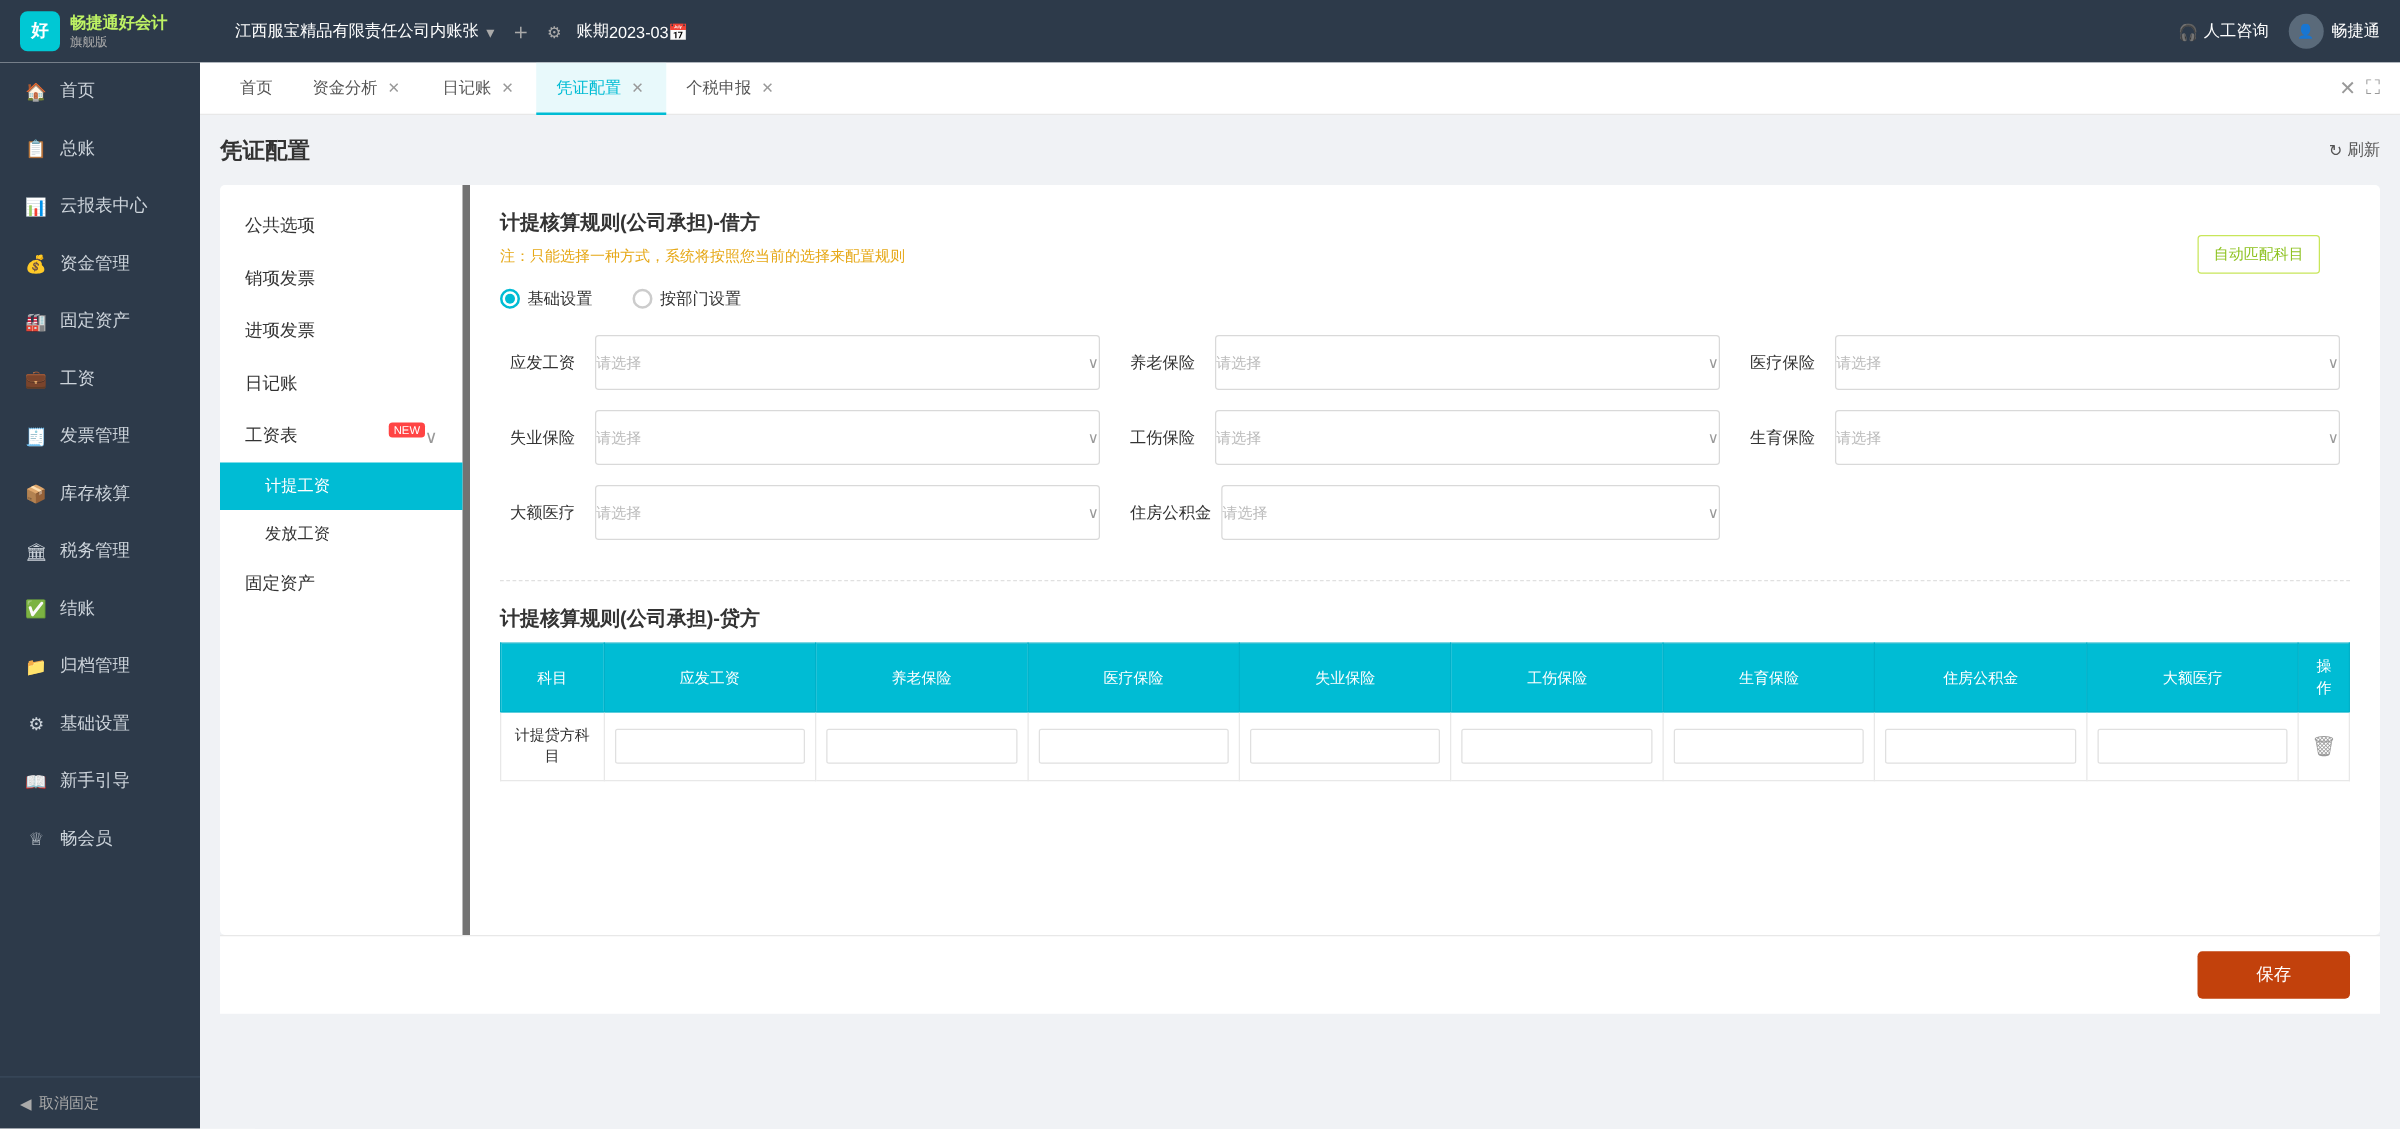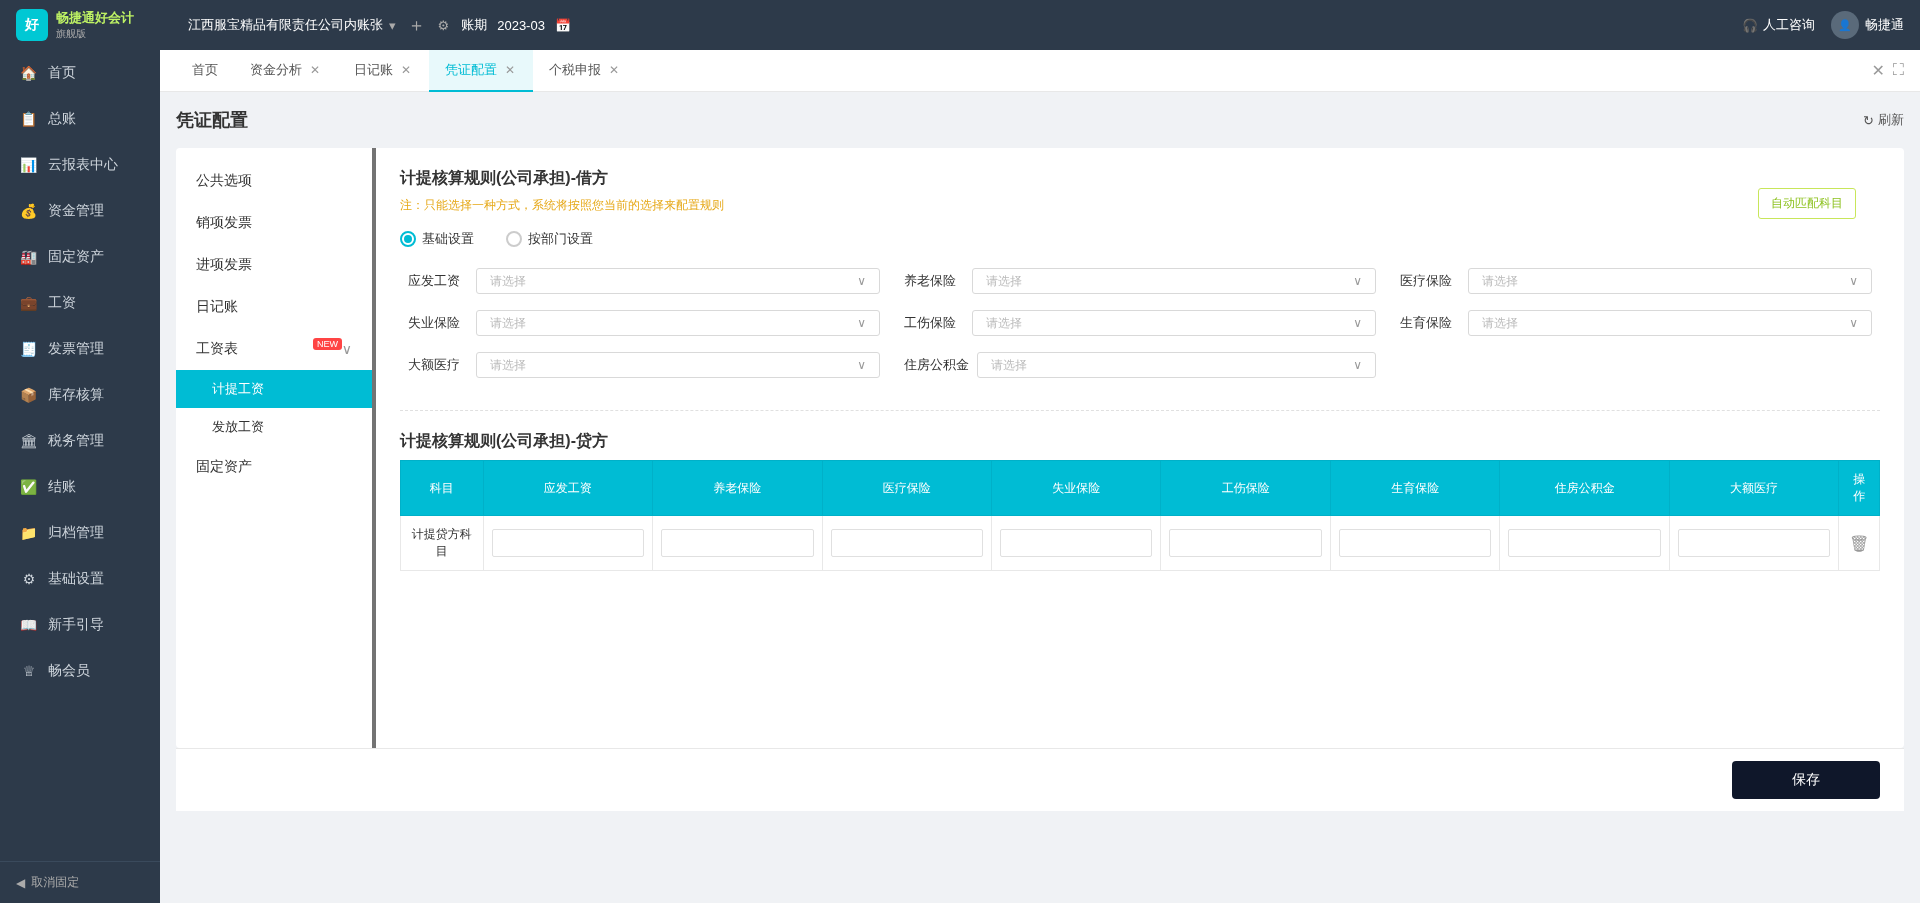--- a/index.html
+++ b/index.html
@@ -8,21 +8,21 @@
     
     .topbar { height: 50px; background: #2d3a4a; display: flex; align-items: center; padding: 0 16px; gap: 12px; flex-shrink: 0; }
     .logo-area { display: flex; align-items: center; gap: 8px; width: 160px; }
     .logo-icon { width: 32px; height: 32px; background: #00c8d4; border-radius: 6px; display: flex; align-items: center; justify-content: center; color: white; font-weight: bold; font-size: 14px; }
     .logo-text { color: #bef264; font-size: 13px; font-weight: bold; }
     .logo-sub { color: #aaa; font-size: 10px; }
     .company-select { display: flex; align-items: center; gap: 6px; color: white; font-size: 13px; cursor: pointer; }
     .company-select .arrow { color: #aaa; }
     .topbar-add { color: #aaa; font-size: 18px; cursor: pointer; }
     .topbar-settings { color: #aaa; cursor: pointer; }
-    .topbar-period { color: white; font-size: 13px; display: flex; align-items: center; gap: 10px; }
+    .topbar-period { color: white; font-size: 13px; display: flex; align-items: center; gap: 0; }
     .topbar-right { margin-left: auto; display: flex; align-items: center; gap: 16px; color: white; font-size: 13px; }
     .topbar-right .service { display: flex; align-items: center; gap: 4px; cursor: pointer; }
     .topbar-right .user { display: flex; align-items: center; gap: 6px; cursor: pointer; }
     .avatar { width: 28px; height: 28px; border-radius: 50%; background: #5a6a7a; display: flex; align-items: center; justify-content: center; color: white; font-size: 11px; }
 
     
     .main-layout { display: flex; flex: 1; overflow: hidden; }
 
     
     .sidebar { width: 160px; background: #2d3a4a; color: white; display: flex; flex-direction: column; flex-shrink: 0; overflow-y: auto; }
@@ -46,21 +46,21 @@
 
     
     .page-header { display: flex; align-items: center; justify-content: space-between; margin-bottom: 16px; }
     .page-title { font-size: 18px; font-weight: bold; color: #333; }
     .refresh-btn { display: flex; align-items: center; gap: 4px; color: #555; cursor: pointer; font-size: 13px; }
 
     
     .inner-layout { display: flex; gap: 0; background: white; border-radius: 4px; min-height: 600px; }
 
     
-    .left-nav { width: 200px; border-right: 4px solid #737373; padding: 12px 0; flex-shrink: 0; }
+    .left-nav { width: 200px; border-right: 6px solid #737373; padding: 12px 0; flex-shrink: 0; }
     .left-nav-item { padding: 12px 20px; cursor: pointer; color: #333; font-size: 14px; position: relative; }
     .left-nav-item .badge-new { background: #ff4444; color: white; font-size: 9px; padding: 1px 4px; border-radius: 3px; position: absolute; top: 10px; right: 30px; }
     .left-nav-sub-item { padding: 10px 20px 10px 36px; cursor: pointer; color: #333; font-size: 13px; }
     .left-nav-sub-item.active { background: #00bcd4; color: white; }
 
     
     .right-content { flex: 1; padding: 20px 24px; overflow-y: auto; position: relative; }
 
     
     .section { margin-bottom: 32px; }
@@ -72,38 +72,38 @@
     .radio-group { display: flex; gap: 32px; margin-bottom: 20px; align-items: center; }
     .radio-item { display: flex; align-items: center; gap: 6px; cursor: pointer; font-size: 13px; color: #333; }
     .radio-circle { width: 16px; height: 16px; border-radius: 50%; border: 2px solid #00bcd4; display: flex; align-items: center; justify-content: center; }
     .radio-circle.checked::after { content: ''; width: 8px; height: 8px; border-radius: 50%; background: #00bcd4; }
     .radio-circle.unchecked { border-color: #ccc; }
 
     
     .form-grid { display: grid; grid-template-columns: 1fr 1fr 1fr; gap: 16px 24px; padding: 0 8px; }
     .form-item { display: flex; align-items: center; gap: 8px; }
     .form-label { font-size: 13px; color: #333; white-space: nowrap; min-width: 60px; }
-    .form-select { flex: 1; height: 26px; border: 1px solid #d9d9d9; border-radius: 3px; padding: 0 13px; display: flex; align-items: center; justify-content: space-between; cursor: pointer; background: white; font-size: 12px; color: #bbb; }
+    .form-select { flex: 1; height: 44px; border: 1px solid #d9d9d9; border-radius: 3px; padding: 0 0; display: flex; align-items: center; justify-content: space-between; cursor: pointer; background: white; font-size: 12px; color: #bbb; }
     .form-select .select-arrow { color: #999; }
 
     
     .data-table { width: 100%; border-collapse: collapse; font-size: 12px; }
     .data-table thead tr { background: #00bcd4; color: white; }
     .data-table thead th { padding: 10px 8px; text-align: center; font-weight: normal; border: 1px solid #00b0c8; }
     .data-table tbody tr { background: white; }
     .data-table tbody td { padding: 10px 8px; text-align: center; border: 1px solid #e8e8e8; color: #333; }
     .table-input { width: 100%; height: 28px; border: 1px solid #e0e0e0; border-radius: 2px; padding: 0 6px; font-size: 12px; }
     .delete-btn { cursor: pointer; color: #999; font-size: 16px; }
 
     
     .section-divider { border: none; border-top: 1px dashed #e0e0e0; margin: 20px 0; }
 
     
     .save-bar { display: flex; justify-content: flex-end; padding: 12px 24px; background: white; border-top: 1px solid #e8e8e8; }
-    .save-btn { background: #0f172a; color: white; border: none; padding: 10px 60px; border-radius: 4px; font-size: 14px; cursor: pointer; }
+    .save-btn { background: #c2410c; color: white; border: none; padding: 10px 47px; border-radius: 4px; font-size: 14px; cursor: pointer; }
 
     
     .page-content::-webkit-scrollbar, .right-content::-webkit-scrollbar { width: 6px; }
     .page-content::-webkit-scrollbar-thumb, .right-content::-webkit-scrollbar-thumb { background: #ccc; border-radius: 3px; }
   </style>
 </head>
 <body>
 
 <div class="topbar">
   <div class="logo-area">

